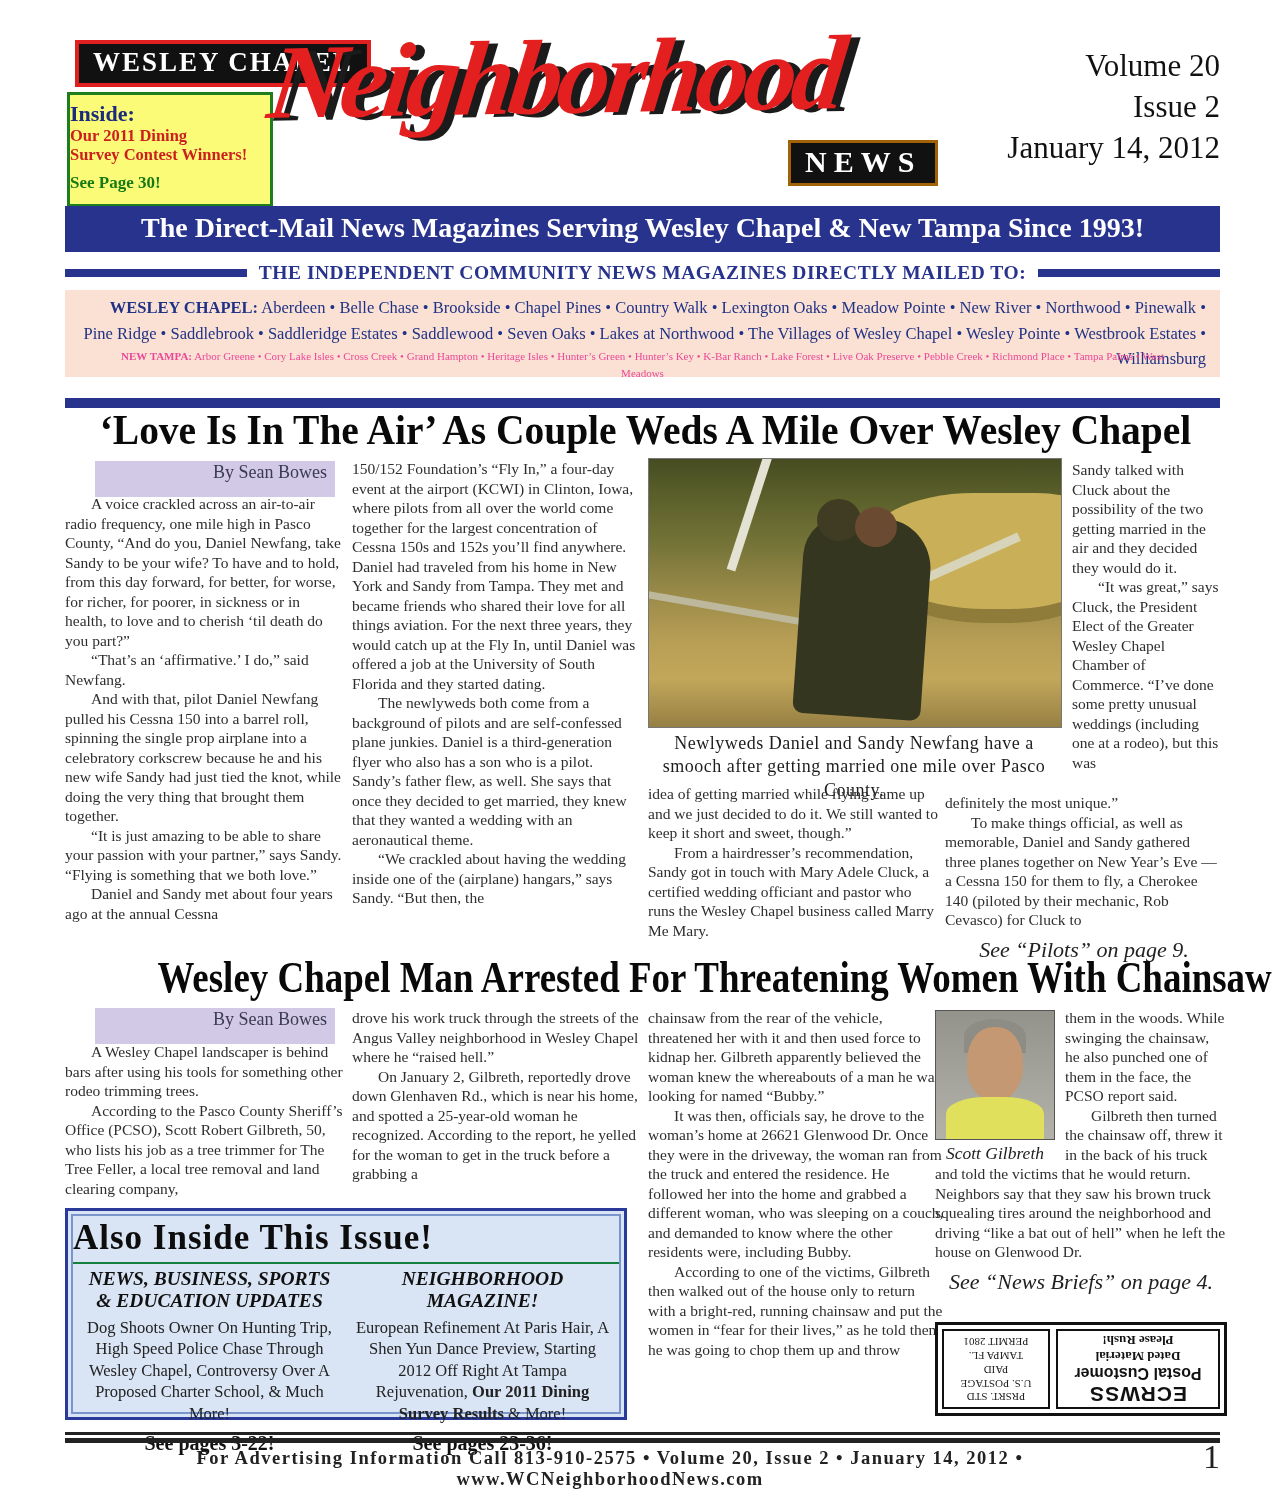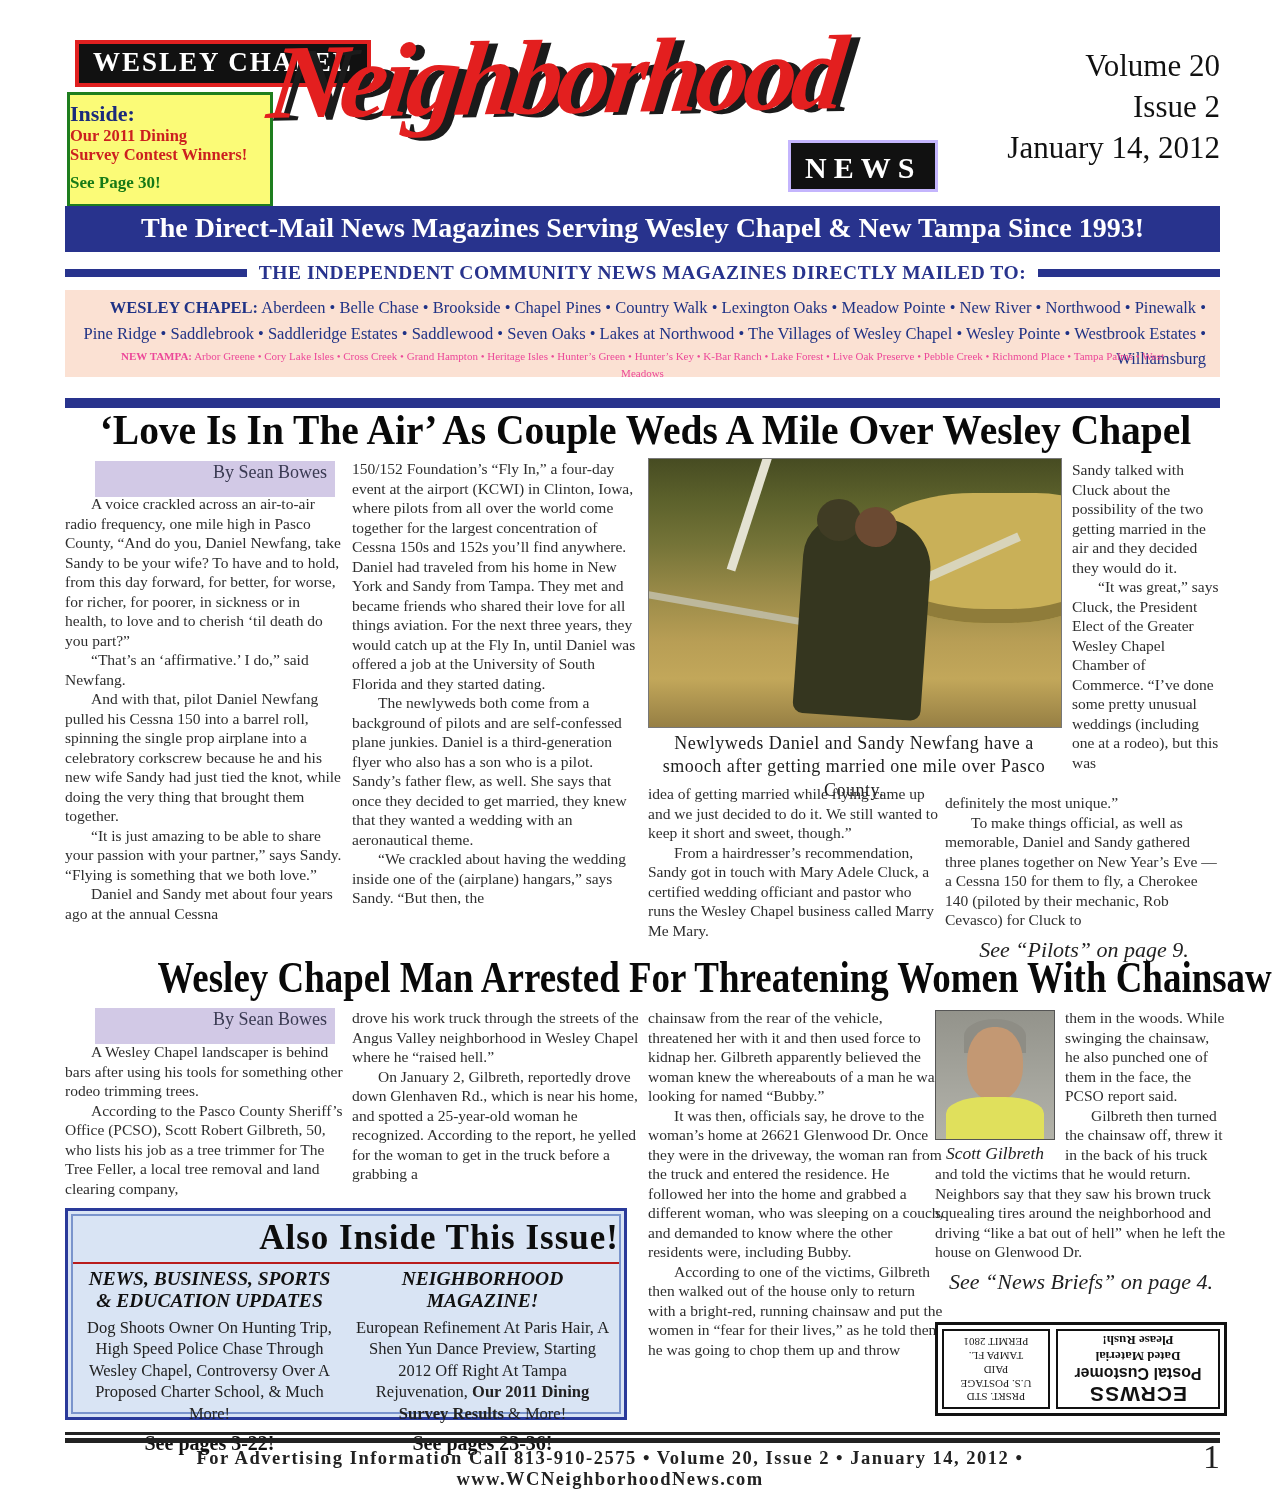--- a/index.html
+++ b/index.html
@@ -11,22 +11,22 @@
   .kicker{left:75px;top:40px;background:#111;border:4px solid #e02020;color:#fff;
           font-weight:bold;font-size:27px;letter-spacing:2px;padding:3px 14px 5px;}
   .inside-box{left:67px;top:92px;width:200px;height:103px;background:#fbfb77;border:3px solid #1e7e1e;
           text-align:left;padding-top:6px;box-sizing:content-box;}
   .inside-title{color:#1a2a7c;font-weight:bold;font-size:22px;}
   .inside-line{color:#cc1f1f;font-weight:bold;font-size:16.5px;line-height:1.15;}
   .inside-cta{color:#167a16;font-weight:bold;font-size:17px;margin-top:8px;}
   .logo-script{left:262px;top:22px;width:660px;color:#e31f1f;font-size:106px;font-weight:bold;font-style:italic;
           letter-spacing:-5px;transform:skewX(-8deg) rotate(-1deg);transform-origin:left bottom;
           text-shadow:9px 3px 0 #1b1b1b;white-space:nowrap;}
-  .news-box{left:788px;top:140px;background:#111;border:3px solid #c4b5fd;color:#fff;
-          font-weight:bold;font-size:30px;letter-spacing:7px;padding:8px 14px 4px;}
+  .news-box{left:788px;top:140px;background:#111;border:3px solid #a16207;color:#fff;
+          font-weight:bold;font-size:30px;letter-spacing:7px;padding:2px 14px 4px;}
   .vol-block{right:56px;top:46px;text-align:right;font-size:31px;line-height:1.32;color:#111;}
 
   
   .blue-banner{left:65px;top:206px;width:1155px;background:#28338d;color:#fff;text-align:center;
           font-weight:bold;font-size:28px;padding:6px 0 8px;box-sizing:border-box;}
   .mail-head{left:65px;top:262px;width:1155px;display:flex;align-items:center;gap:12px;}
   .mail-bar{flex:1;height:8px;background:#28338d;}
   .mail-head-text{color:#28338d;font-weight:bold;font-size:19.5px;letter-spacing:0.5px;white-space:nowrap;}
   .pink-box{left:65px;top:290px;width:1155px;background:#fbe1d3;color:#1f3285;text-align:right;
           font-size:16.5px;line-height:1.55;padding:5px 14px;box-sizing:border-box;}
@@ -70,21 +70,21 @@
      background:linear-gradient(180deg,#93938b,#a8a8a0 65%,#b2b2a8);}
   .mug-hair{position:absolute;left:28px;top:8px;width:62px;height:34px;background:#8e8d85;border-radius:50% 50% 0 0;}
   .mug-face{position:absolute;left:31px;top:16px;width:56px;height:74px;background:#c39873;border-radius:46%;}
   .mug-shirt{position:absolute;left:10px;top:86px;width:98px;height:42px;background:#e0e05c;border-radius:40% 40% 0 0;}
   .mug-cap{font-style:italic;font-size:17.5px;margin-top:2px;color:#1e1e1e;white-space:nowrap;}
 
   
   .also-box{left:65px;top:1208px;width:562px;height:212px;background:#d9e4f4;border:3px solid #2a3a9a;
      padding:3px;box-sizing:border-box;}
   .also-inner{border:2px solid #7a94cc;height:100%;box-sizing:border-box;}
-  .also-title{border-bottom:2px solid #b91c1c;text-align:right;font-weight:bold;font-size:35px;
+  .also-title{border-bottom:2px solid #15803d;text-align:left;font-weight:bold;font-size:35px;
      letter-spacing:1px;color:#0d0d0d;padding:2px 0 4px;}
   .also-cols{display:flex;}
   .also-col{width:50%;padding:4px 8px;box-sizing:border-box;text-align:center;}
   .also-h{font-weight:bold;font-style:italic;font-size:19.5px;line-height:1.15;color:#111;}
   .also-b{font-size:16.5px;line-height:1.3;margin-top:4px;color:#222;}
   .also-p{font-weight:bold;font-size:20px;margin-top:8px;color:#111;}
 
   
   .postal{left:935px;top:1322px;width:292px;height:94px;border:3px solid #111;padding:4px;
      box-sizing:border-box;display:flex;gap:6px;background:#fff;}

